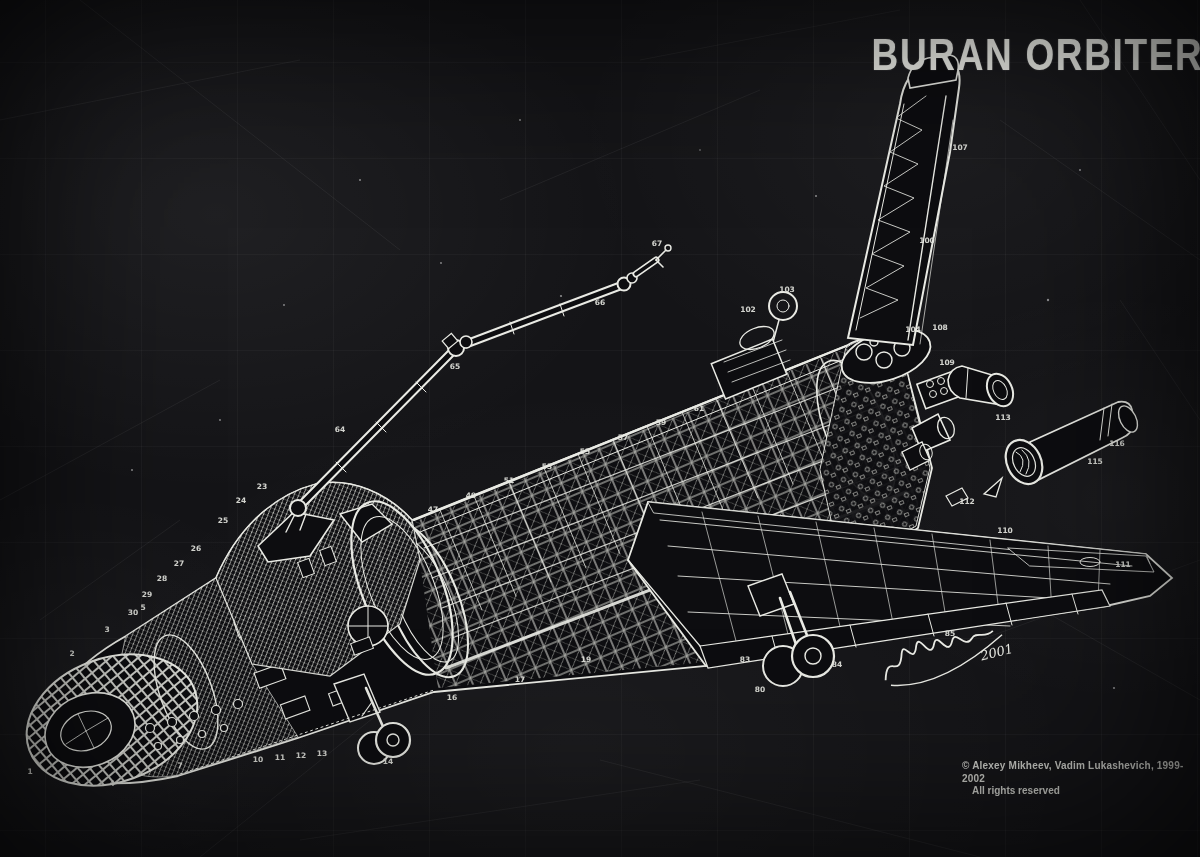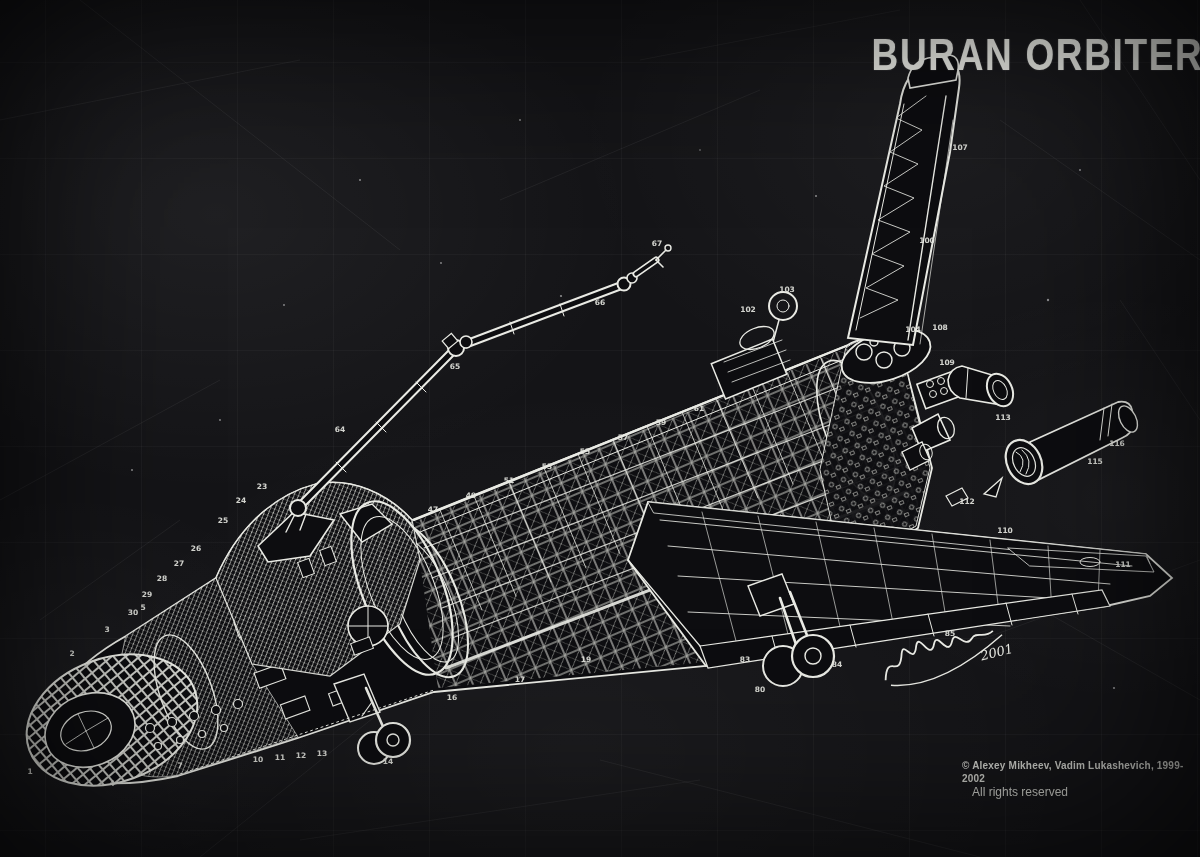--- a/index.html
+++ b/index.html
@@ -39,21 +39,21 @@
   svg.cutaway{position:absolute;left:0;top:0;}
   .ln{stroke:#e9eae4;fill:none;}
   .fl{fill:#0d0d10;stroke:#e9eae4;}
   .callout{font:bold 7.5px "DejaVu Sans",sans-serif;fill:#e4e5df;text-anchor:middle;opacity:.92;}
   .sigyear{font:italic 13px "DejaVu Serif",serif;fill:#e9eae4;}
   .copyright{
     position:absolute;left:962px;top:760px;color:#d9dad4;line-height:1.25;
     font-family:"Liberation Sans",sans-serif;opacity:.9;
   }
   .copyright .l1{font-size:10px;font-weight:bold;letter-spacing:.2px;}
-  .copyright .l2{font-size:12px;font-weight:normal;margin-left:10px;}
+  .copyright .l2{font-size:10px;font-weight:bold;margin-left:10px;}
 </style>
 </head>
 <body>
 
 <div class="poster">
   <div class="texture"></div>
   <div class="grid"></div>
 
   <svg class="cutaway" width="1200" height="857" viewBox="0 0 1200 857">
     <defs>

